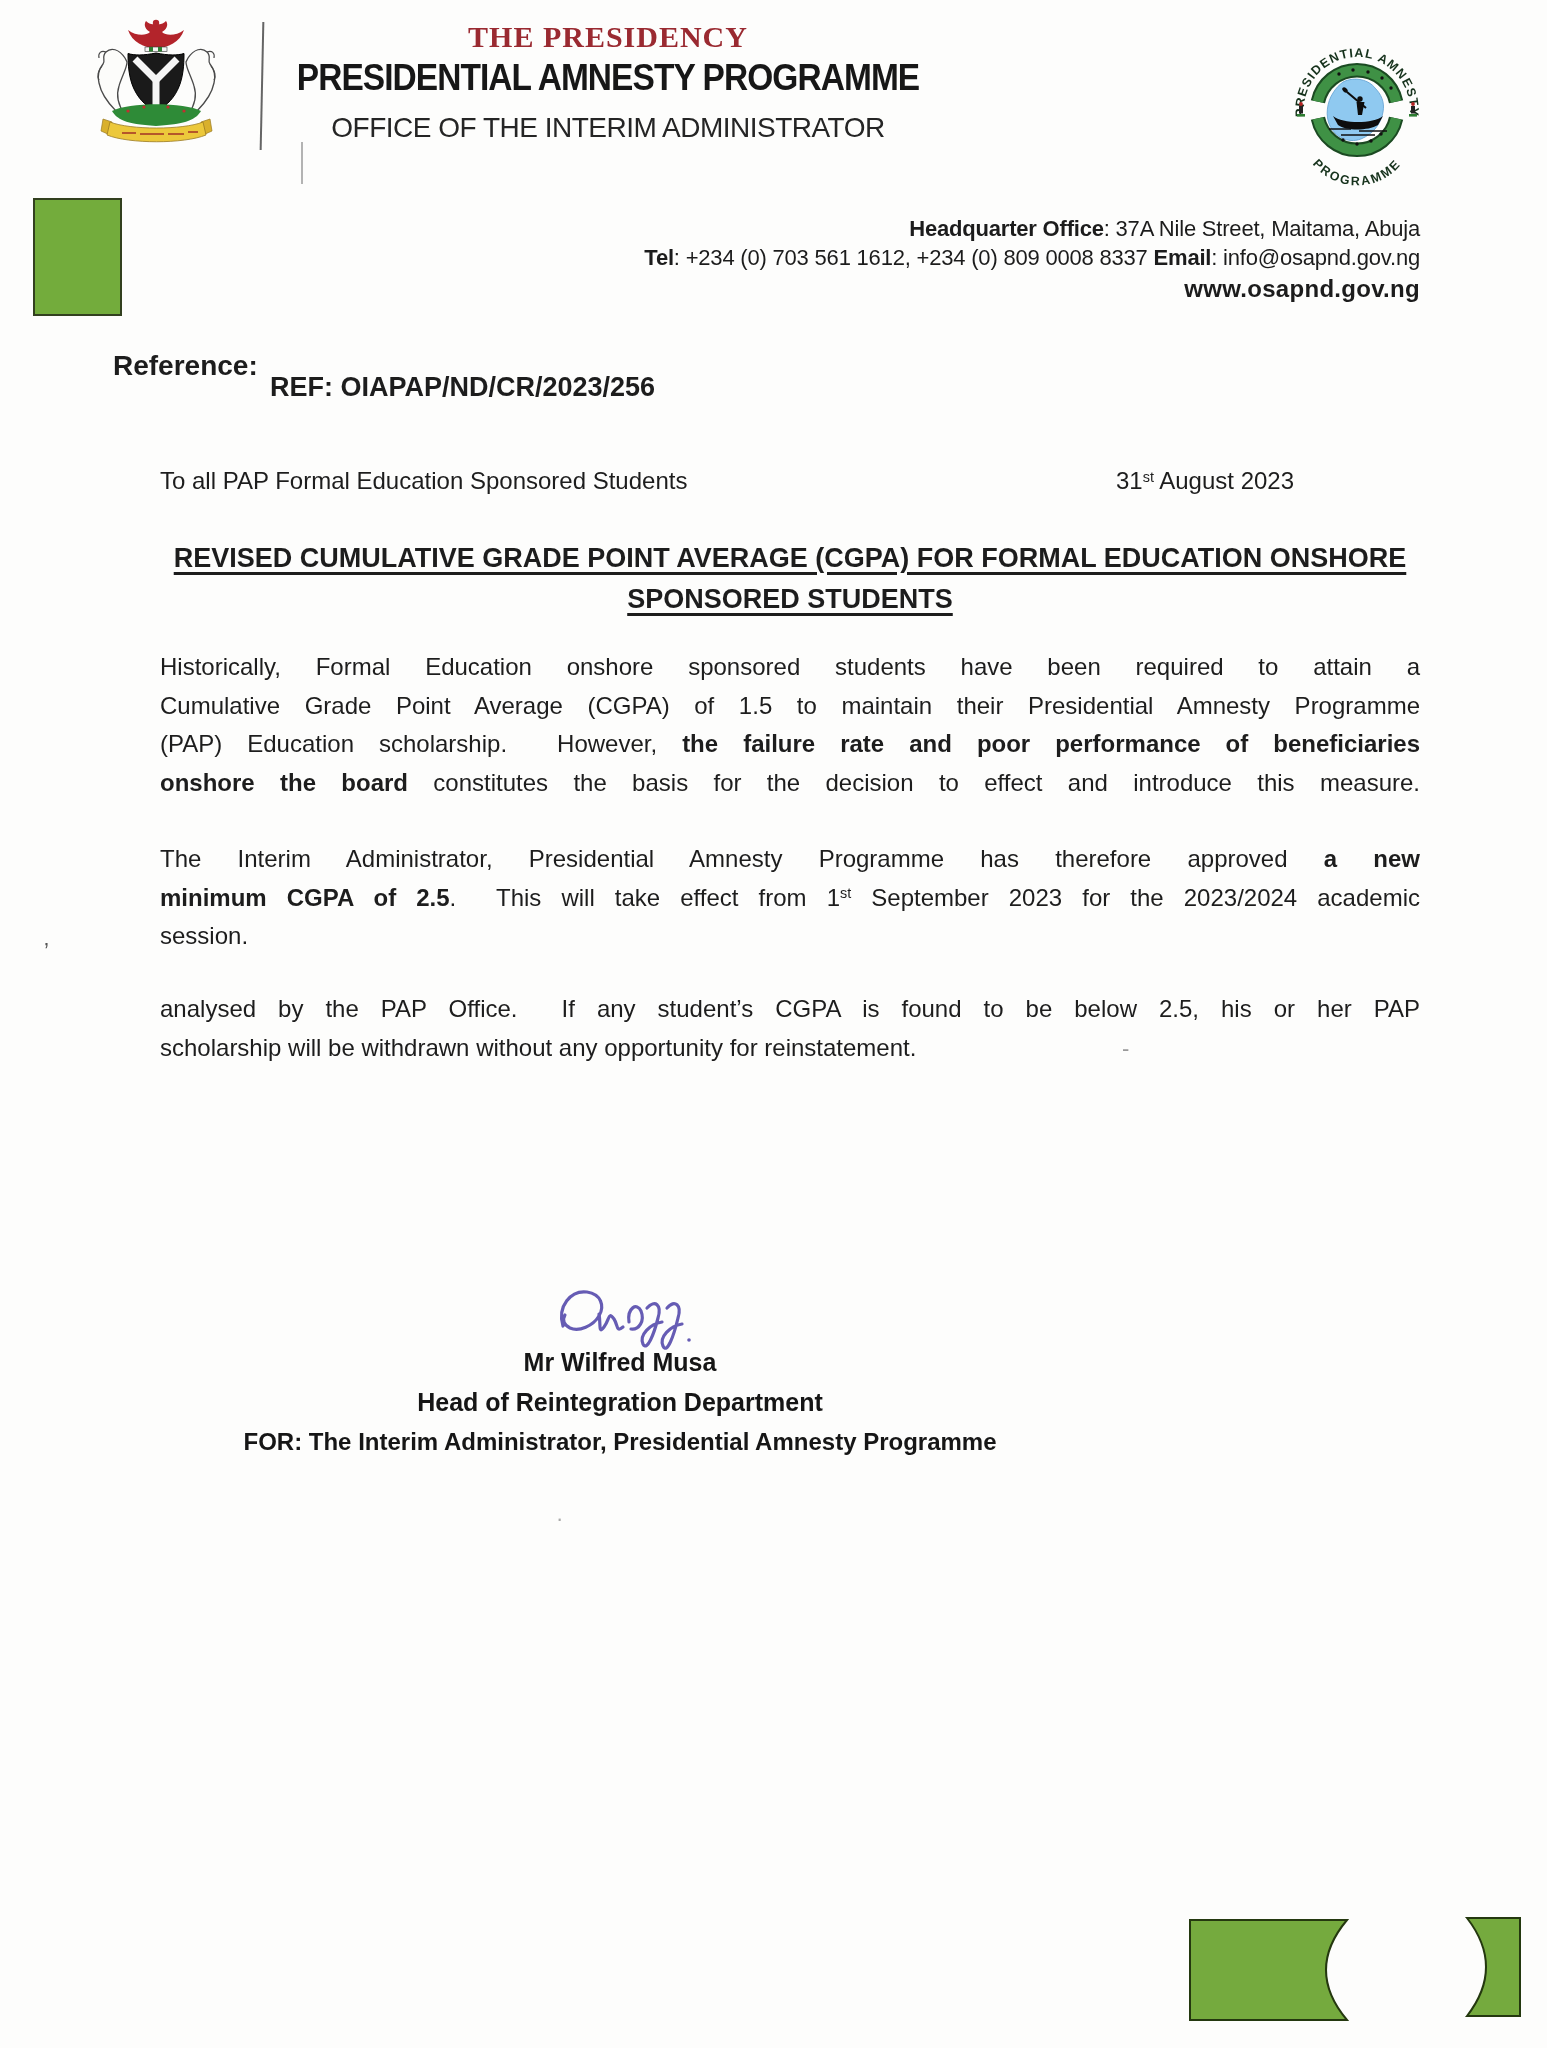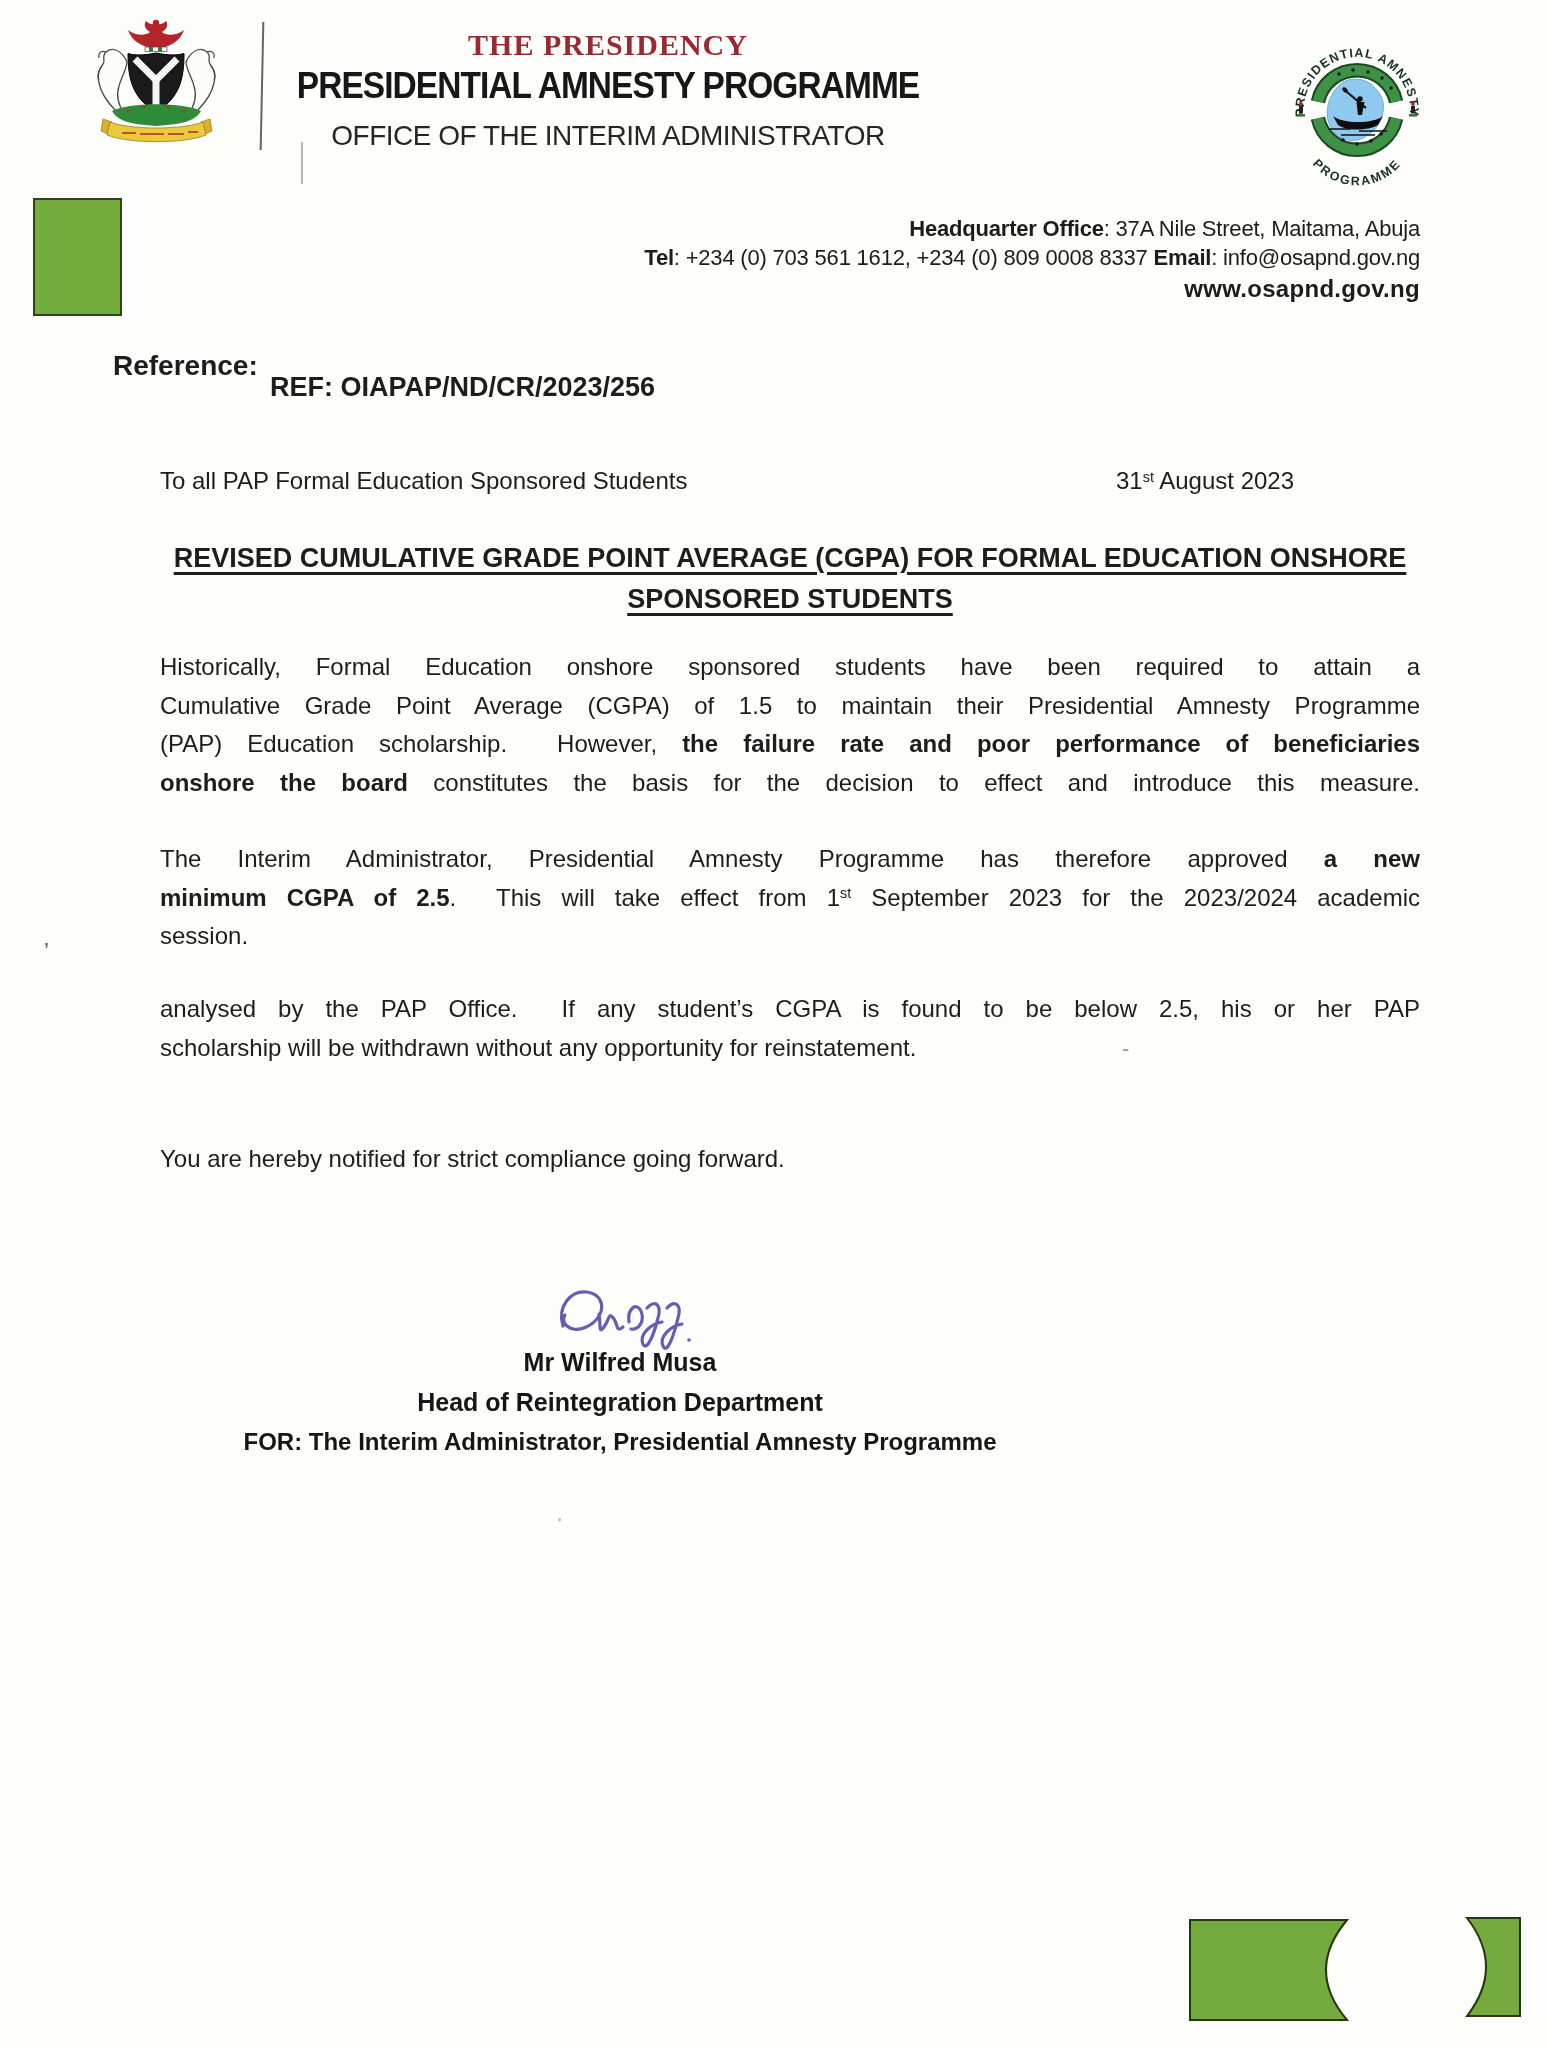--- a/index.html
+++ b/index.html
@@ -5,21 +5,21 @@
   html,body{margin:0;padding:0;background:#e8e8e8;}
   .page{position:relative;width:1547px;height:2048px;background:#fdfdfc;margin:0 auto;
         font-family:"Liberation Sans","DejaVu Sans",sans-serif;color:#1d1d1d;overflow:hidden;}
   .abs{position:absolute;}
   .b{font-weight:700;}
   sup{font-size:0.6em;vertical-align:baseline;position:relative;top:-0.5em;line-height:0;}
 
   
   .header-text{left:272px;top:20px;width:672px;text-align:center;}
   .presidency{font-family:"Liberation Serif","DejaVu Serif",serif;font-weight:700;
-              font-size:30px;color:#9a2a31;letter-spacing:1px;margin-top:8px;}
+              font-size:30px;color:#9a2a31;letter-spacing:1px;}
   .org-name{font-size:36px;font-weight:800;letter-spacing:-1px;color:#171717;margin-top:3px;
             transform:scaleX(0.93);transform-origin:center;white-space:nowrap;}
   .office{font-size:28px;font-weight:400;color:#252525;letter-spacing:-0.5px;margin-top:13px;white-space:nowrap;}
   .divider{left:261px;top:22px;width:2px;height:128px;background:#4a4a4a;opacity:.85;transform:rotate(1.2deg);}
   .divider2{left:301px;top:142px;width:2px;height:42px;background:#6a6a6a;opacity:.5;}
 
   .green-block{left:33px;top:198px;width:85px;height:114px;background:#73ac3c;border:2px solid #32401f;}
 
   .contact{right:127px;top:214px;text-align:right;font-size:22px;line-height:29px;
            letter-spacing:-0.2px;color:#1c1c1c;white-space:nowrap;}
@@ -186,23 +186,20 @@
     </div>
   <div class="abs column para p2">
       <div class="line jl"><span>The Interim Administrator, Presidential Amnesty Programme has therefore approved </span><span class="b">a new</span></div>
       <div class="line jl"><span class="b">minimum CGPA of 2.5</span><span>.&nbsp; This will take effect from 1</span><sup>st</sup><span> September 2023 for the 2023/2024 academic</span></div>
       <div class="line"><span>session.</span></div>
     </div>
   <div class="abs column para p3">
       <div class="line jl"><span>analysed by the PAP Office.&nbsp; If any student’s CGPA is found to be below 2.5, his or her PAP</span></div>
       <div class="line"><span>scholarship will be withdrawn without any opportunity for reinstatement.</span></div>
     </div>
-  <div class="abs column para p4">
-      <div class="line"><span>You are hereby notified for strict compliance going forward.</span></div>
-    </div>
 
   <svg class="abs sig-svg" width="160" height="92" viewBox="0 0 160 92">
     <g stroke="#5a4fae" stroke-width="3.2" fill="none" stroke-linecap="round" opacity="0.92">
       <path d="M20,48 C14,28 28,12 44,14 C58,16 62,28 56,38 C50,48 36,54 27,50 C21,47 19,42 22,37"></path>
       <path d="M56,36 C58,46 55,57 61,49 C67,41 65,33 71,41 C75,47 73,55 80,49"></path>
       <path d="M86,44 C84,30 94,24 98,33 C102,43 96,52 88,51"></path>
       <path d="M104,30 C112,21 119,27 115,40 C111,56 104,74 100,66 C96,57 107,46 119,44"></path>
       <path d="M124,30 C132,21 139,27 135,40 C131,57 124,77 120,68 C116,59 127,48 139,46"></path>
       <circle cx="146" cy="62" r="1.8" fill="#5a4fae" stroke="none"></circle>
     </g>

